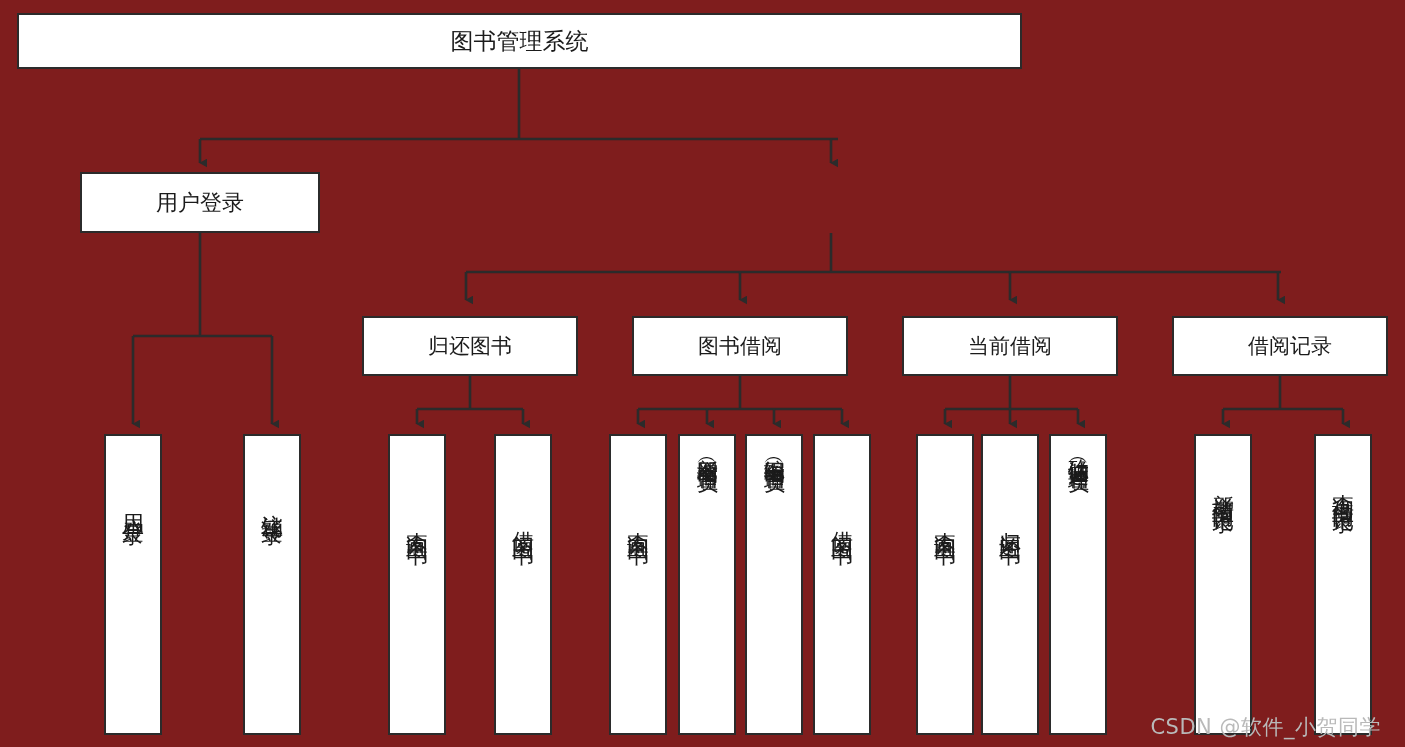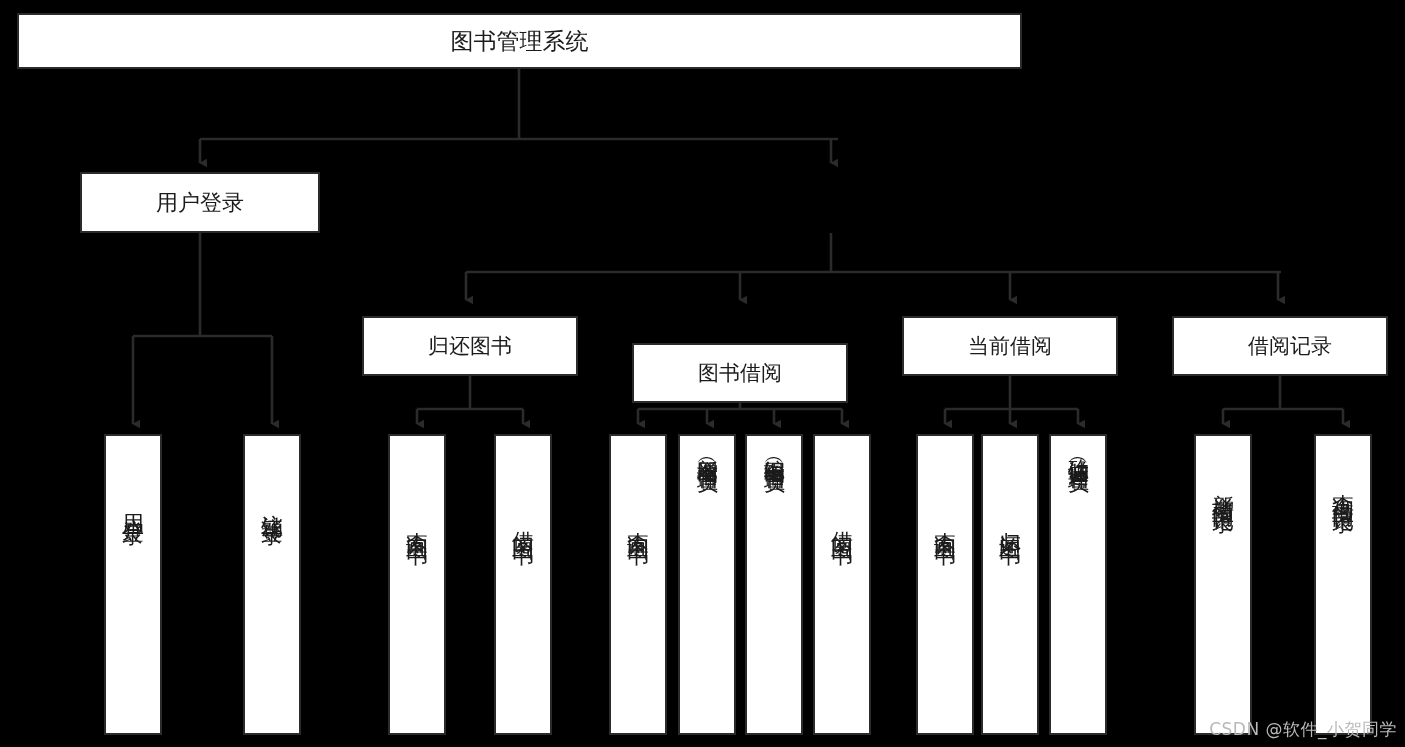--- a/index.html
+++ b/index.html
@@ -7,21 +7,21 @@
     padding: 0;
     background: #ffffff;
   }
   body {
     font-family: "DejaVu Sans", "Liberation Sans", sans-serif;
   }
   #canvas {
     position: relative;
     width: 1405px;
     height: 747px;
-    background: #000000;
+    background: #7f1d1d;
     overflow: hidden;
   }
   #edges {
     position: absolute;
     left: 0;
     top: 0;
     width: 1405px;
     height: 747px;
   }
   .node {
@@ -54,23 +54,23 @@
     letter-spacing: 4px;
     line-height: 1;
     white-space: nowrap;
   }
   .node.leaf.tall .label {
     font-size: 21px;
     letter-spacing: 2px;
   }
   #watermark {
     position: absolute;
-    right: 8px;
+    right: 24px;
     bottom: 6px;
-    font-size: 17px;
+    font-size: 21px;
     color: #b9b9b9;
     letter-spacing: 0.5px;
     white-space: nowrap;
   }
 </style>
 </head>
 <body>
 
 <div id="canvas">
 
@@ -128,21 +128,21 @@
     <span class="label">图书管理系统</span>
   </div>
 
   <div class="node lvl1" style="left:80px; top:172px; width:240px; height:61px;">
     <span class="label">用户登录</span>
   </div>
 
   <div class="node lvl2" style="left:362px; top:316px; width:216px; height:60px;">
     <span class="label">归还图书</span>
   </div>
-  <div class="node lvl2" style="left:632px; top:316px; width:216px; height:60px;margin-top:27px;">
+  <div class="node lvl2" style="left:632px; top:316px; width:216px; height:60px;">
     <span class="label">图书借阅</span>
   </div>
   <div class="node lvl2" style="left:902px; top:316px; width:216px; height:60px;">
     <span class="label">当前借阅</span>
   </div>
   <div class="node lvl2" style="left:1172px; top:316px; width:216px; height:60px;padding-left:20px;">
     <span class="label">借阅记录</span>
   </div>
 
   <div class="node leaf" style="left:104px; top:434px; width:58px; height:301px; padding-top:60px;">

